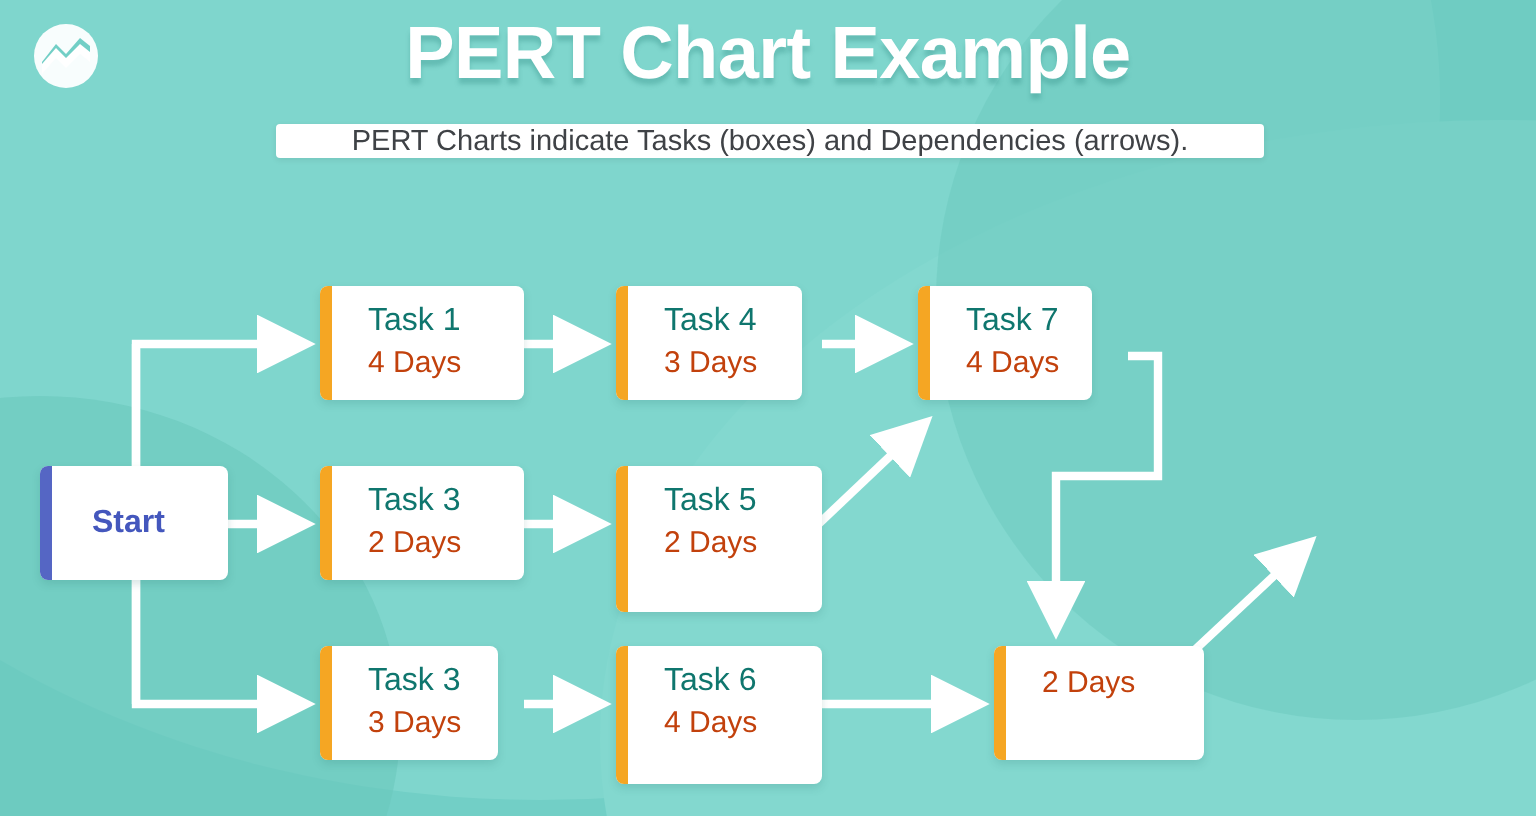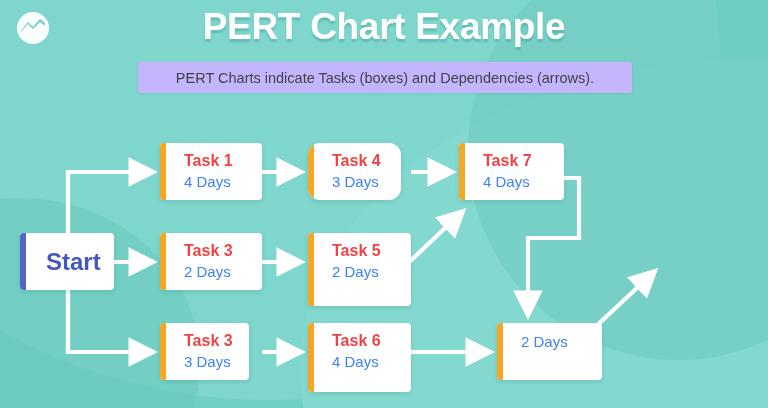--- a/index.html
+++ b/index.html
@@ -61,22 +61,22 @@
     font-size: 37px;
     font-weight: bold;
     color: #ffffff;
     letter-spacing: -0.3px;
     text-shadow: 0 3px 2px rgba(60,150,142,0.40);
     z-index: 5;
   }
   .subtitle-box {
     position: absolute;
     left: 138px; top: 62px;
-    width: 494px; height: 31px;
-    background: #c4b5fd;
+    width: 494px; height: 17px;
+    background: #ffffff;
     border-radius: 2px;
     display: flex;
     align-items: center;
     justify-content: center;
     box-shadow: 0 1px 3px rgba(0,0,0,0.08);
     z-index: 5;
   }
   .subtitle-text {
     font-size: 14.5px;
     color: #3f4246;
@@ -108,36 +108,36 @@
   .node.task .bar { background: #f5a623; }
   .node.terminal .bar { background: #5566c4; }
 
   .node .body {
     position: absolute;
     left: 6px; right: 0; top: 0; bottom: 0;
     padding: 8px 0 0 18px;
   }
   .node.task .title {
     font-size: 16px;
-    font-weight: bold;
-    color: #ef4444;
+    font-weight: normal;
+    color: #0f766e;
     line-height: 20px;
   }
   .node.task .days {
     font-size: 15px;
-    color: #3b82f6;
+    color: #c2410c;
     line-height: 22px;
   }
   .node.terminal .body {
     display: flex;
     align-items: center;
     padding: 0 0 0 20px;
   }
   .node.terminal .title {
-    font-size: 24px;
+    font-size: 16px;
     font-weight: bold;
     color: #4457bd;
   }
 </style>
 </head>
 <body>
 
 <div id="stage">
 
   <div class="blob-a"></div>
@@ -217,21 +217,21 @@
   </div>
 
   <div class="node task" style="left:160px; top:323px; width:89px; height:57px;">
     <div class="bar"></div>
     <div class="body">
       <div class="title">Task 3</div>
       <div class="days">3 Days</div>
     </div>
   </div>
 
-  <div class="node task" style="left:308px; top:143px; width:93px; height:57px;border-radius:12px;">
+  <div class="node task" style="left:308px; top:143px; width:93px; height:57px;">
     <div class="bar"></div>
     <div class="body">
       <div class="title">Task 4</div>
       <div class="days">3 Days</div>
     </div>
   </div>
 
   <div class="node task" style="left:308px; top:233px; width:103px; height:73px;">
     <div class="bar"></div>
     <div class="body">
@@ -241,21 +241,21 @@
   </div>
 
   <div class="node task" style="left:308px; top:323px; width:103px; height:69px;">
     <div class="bar"></div>
     <div class="body">
       <div class="title">Task 6</div>
       <div class="days">4 Days</div>
     </div>
   </div>
 
-  <div class="node task" style="left:459px; top:143px; width:105px; height:57px;">
+  <div class="node task" style="left:459px; top:143px; width:87px; height:57px;">
     <div class="bar"></div>
     <div class="body">
       <div class="title">Task 7</div>
       <div class="days">4 Days</div>
     </div>
   </div>
 
   <div class="node task" style="left:497px; top:323px; width:105px; height:57px;">
     <div class="bar"></div>
     <div class="body">

